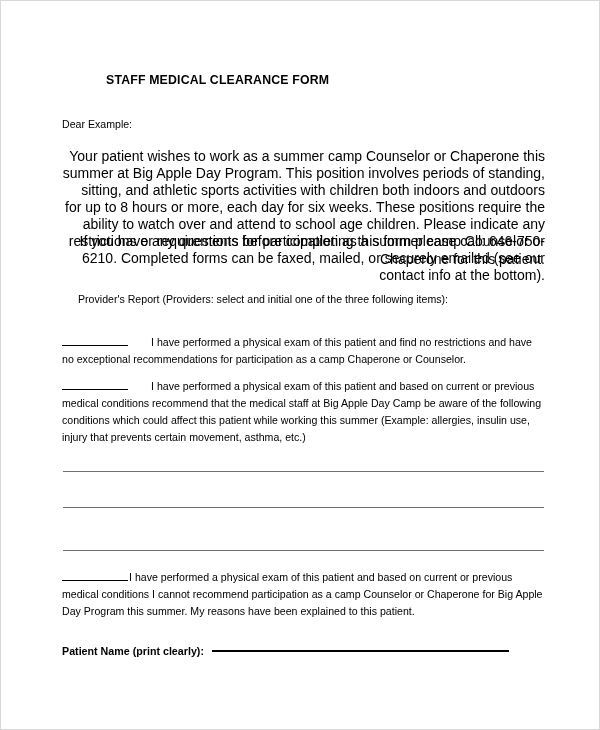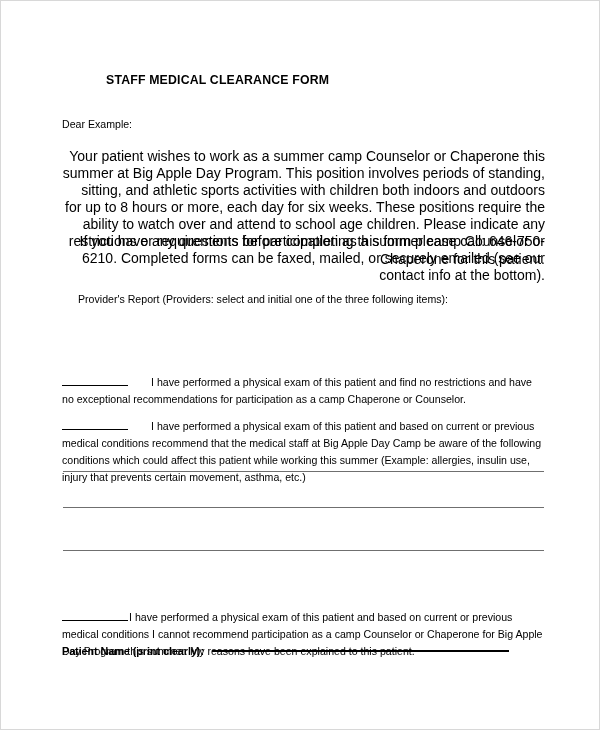--- a/index.html
+++ b/index.html
@@ -75,21 +75,20 @@
     font-weight: normal;
     margin-left: 16px;
   }
 
   .option {
     position: absolute;
     left: 0;
     width: 483px;
     font-size: 10.6px;
     line-height: 17.1px;
-    margin-top: 40px;
   }
   .option-1 { top: 333px; }
   .option-2 { top: 377px; }
   .option-3 { top: 568px; }
 
   .blank-inline {
     display: inline-block;
     width: 66px;
     border-bottom: 1.4px solid #000000;
     vertical-align: baseline;

